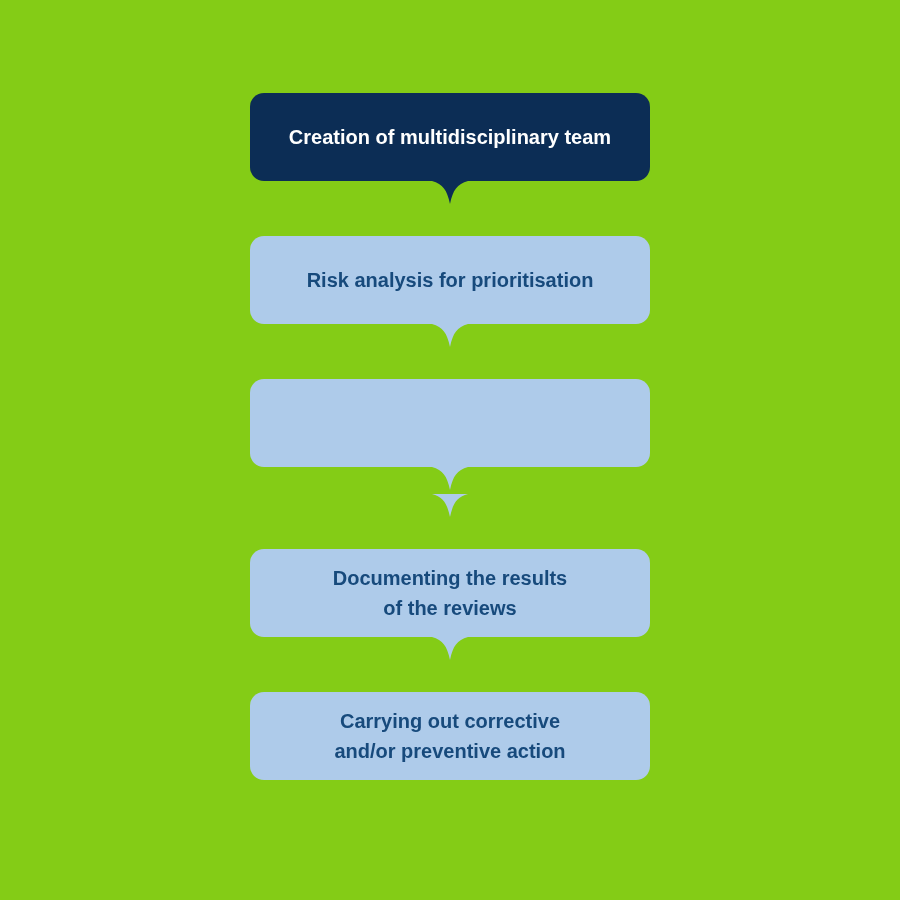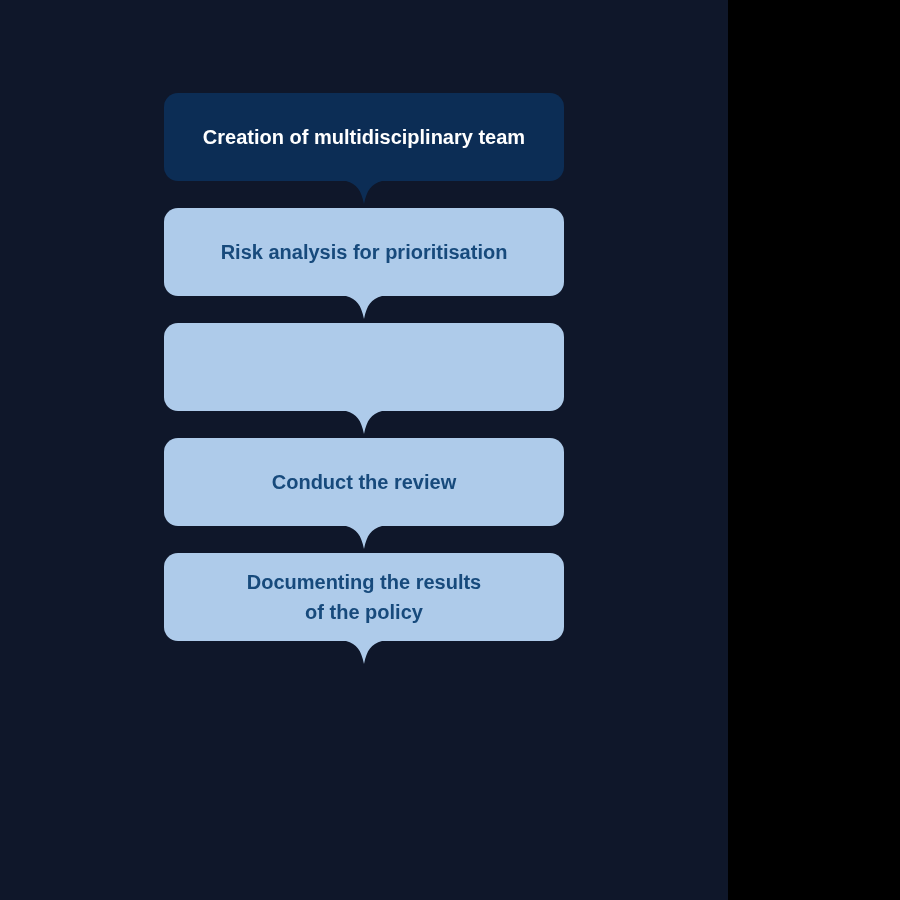--- a/index.html
+++ b/index.html
@@ -4,22 +4,22 @@
 <style>
   * { margin: 0; padding: 0; box-sizing: border-box; }
   html, body { background: #000000; }
   body {
     width: 900px; height: 900px;
     overflow: hidden;
     font-family: "Liberation Sans", "DejaVu Sans", sans-serif;
   }
   .canvas {
     position: relative;
-    width: 728px; height: 900px;
-    background: #0f172a;
+    width: 900px; height: 900px;
+    background: #84cc16;
   }
   .flow {
     position: absolute;
     top: 93px;
     left: 50%;
     transform: translateX(-50%);
     display: flex;
     flex-direction: column;
     align-items: center;
   }
@@ -30,21 +30,21 @@
     display: flex;
     flex-direction: column;
     align-items: center;
     justify-content: center;
     text-align: center;
     font-weight: 700;
     font-size: 20px;
     line-height: 30px;
   }
   .box--dark  { background: #0C2D55; color: #FFFFFF; }
-  .box--light { background: #AECBEA; color: #174A7C; }
+  .box--light { background: #AECBEA; color: #174A7C; margin-top: 28px; }
   .line { display: block; white-space: nowrap; }
   .line:empty { display: none; }
   .arrow { display: block; }
   .arrow--dark  path { fill: #0C2D55; }
   .arrow--light path { fill: #AECBEA; }
 </style>
 </head>
 <body>
 
 <div class="canvas">
@@ -64,31 +64,31 @@
     <svg class="arrow arrow--light" width="40" height="27" viewBox="0 0 40 27" aria-hidden="true">
       <path d="M2,0 C13,3 17,9 20,23 C23,9 27,3 38,0 Z"></path>
     </svg>
 
     <div class="box box--light">
     </div>
     <svg class="arrow arrow--light" width="40" height="27" viewBox="0 0 40 27" aria-hidden="true">
       <path d="M2,0 C13,3 17,9 20,23 C23,9 27,3 38,0 Z"></path>
     </svg>
 
+    <svg class="arrow arrow--light" width="40" height="27" viewBox="0 0 40 27" aria-hidden="true">
+      <path d="M2,0 C13,3 17,9 20,23 C23,9 27,3 38,0 Z"></path>
+    </svg>
+
     <div class="box box--light">
-      <span class="line">Conduct the review</span>
-
+      <span class="line">Documenting the results</span>
+      <span class="line">of the reviews</span>
     </div>
     <svg class="arrow arrow--light" width="40" height="27" viewBox="0 0 40 27" aria-hidden="true">
       <path d="M2,0 C13,3 17,9 20,23 C23,9 27,3 38,0 Z"></path>
     </svg>
 
     <div class="box box--light">
-      <span class="line">Documenting the results</span>
-      <span class="line">of the policy</span>
+      <span class="line">Carrying out corrective</span>
+      <span class="line">and/or preventive action</span>
     </div>
-    <svg class="arrow arrow--light" width="40" height="27" viewBox="0 0 40 27" aria-hidden="true">
-      <path d="M2,0 C13,3 17,9 20,23 C23,9 27,3 38,0 Z"></path>
-    </svg>
-
 
   </div>
 </div>
 
 </body></html>

